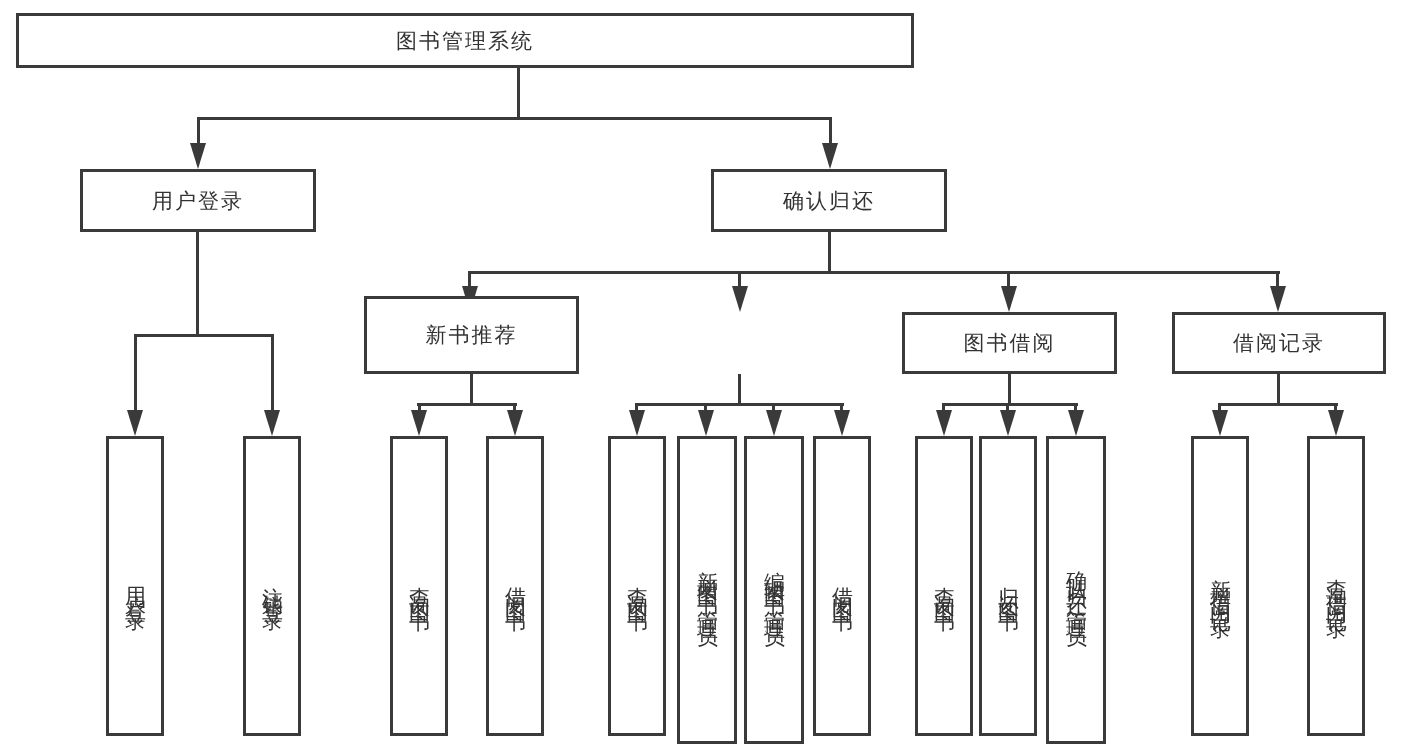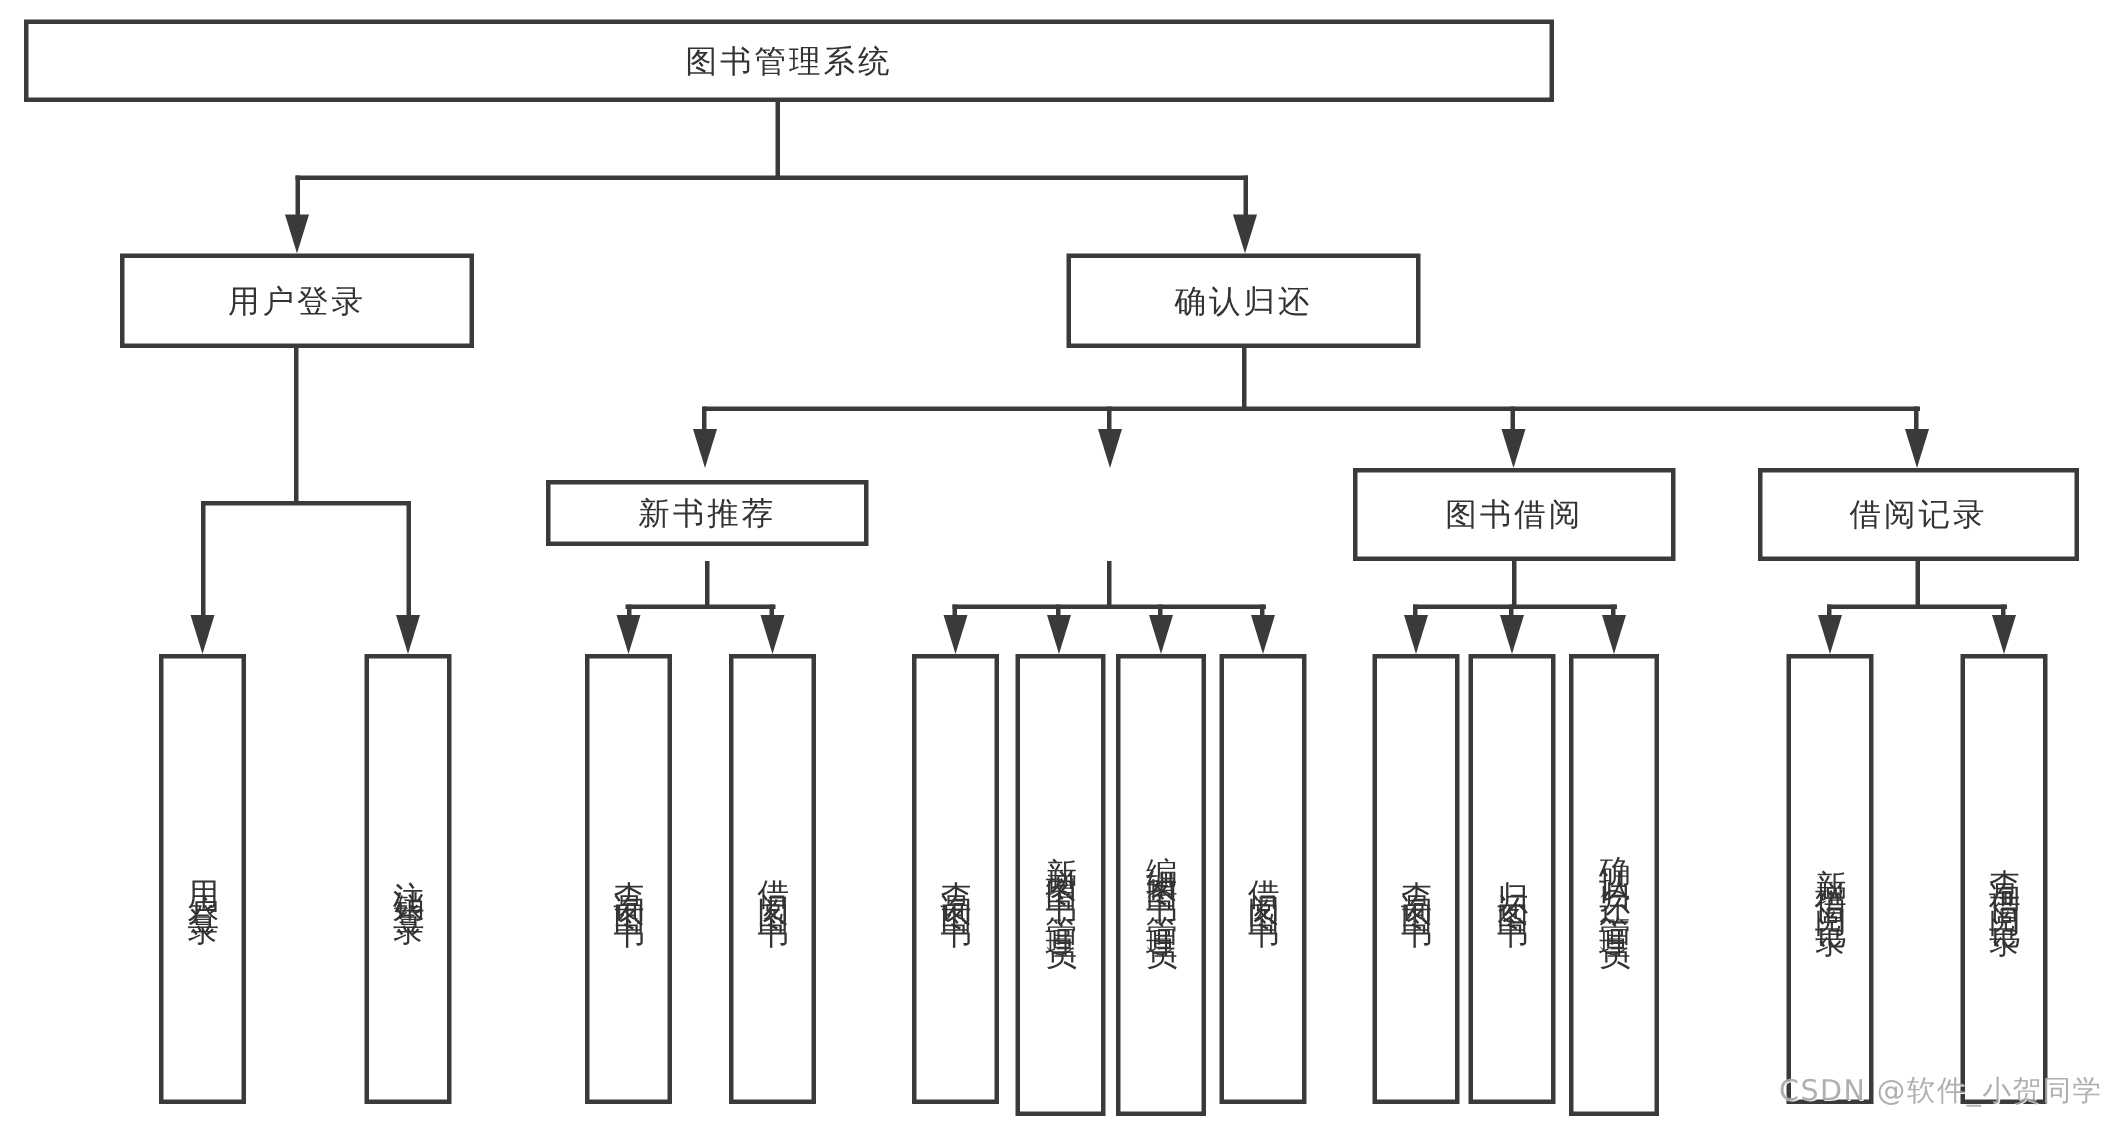--- a/index.html
+++ b/index.html
@@ -52,21 +52,21 @@
     white-space:nowrap;
     z-index:10;
     text-shadow:1px 1px 0 #ffffff;
   }
 </style>
 </head>
 <body>
 
 <div id="stage">
 
-  <div class="box hbox" style="left:16px;top:13px;width:1020px;height:55px">
+  <div class="box hbox" style="left:16px;top:13px;width:898px;height:55px">
     <span>图书管理系统</span>
   </div>
 
   <div class="vl" style="left:517px;top:68px;height:51px"></div>
   <div class="hl" style="left:197px;top:117px;width:635px"></div>
   <div class="vl" style="left:197px;top:117px;height:28px"></div>
   <div class="arr" style="left:190px;top:143px"></div>
   <div class="vl" style="left:829px;top:117px;height:28px"></div>
   <div class="arr" style="left:822px;top:143px"></div>
 
@@ -88,21 +88,21 @@
   <div class="hl" style="left:469px;top:271px;width:811px"></div>
   <div class="vl" style="left:468px;top:271px;height:18px"></div>
   <div class="arr" style="left:462px;top:286px"></div>
   <div class="vl" style="left:738px;top:271px;height:18px"></div>
   <div class="arr" style="left:732px;top:286px"></div>
   <div class="vl" style="left:1007px;top:271px;height:18px"></div>
   <div class="arr" style="left:1001px;top:286px"></div>
   <div class="vl" style="left:1276px;top:271px;height:18px"></div>
   <div class="arr" style="left:1270px;top:286px"></div>
 
-  <div class="box hbox" style="left:364px;top:320px;width:215px;height:44px">
+  <div class="box hbox" style="left:364px;top:296px;width:215px;height:78px">
     <span>新书推荐</span>
   </div>
   <div class="box hbox" style="left:902px;top:312px;width:215px;height:62px">
     <span>图书借阅</span>
   </div>
   <div class="box hbox" style="left:1172px;top:312px;width:214px;height:62px">
     <span>借阅记录</span>
   </div>
 
   <div class="vl" style="left:470px;top:374px;height:31px"></div>
@@ -176,15 +176,14 @@
     <span>确认归还（管理员）</span>
   </div>
 
   <div class="box vbox" style="left:1191px;top:436px;width:58px;height:300px">
     <span>新增借阅记录</span>
   </div>
   <div class="box vbox" style="left:1307px;top:436px;width:58px;height:300px">
     <span>查询借阅记录</span>
   </div>
 
-  <div class="watermark">CSDN @软件_小贺同学</div>
 
 </div>
 
 </body></html>

